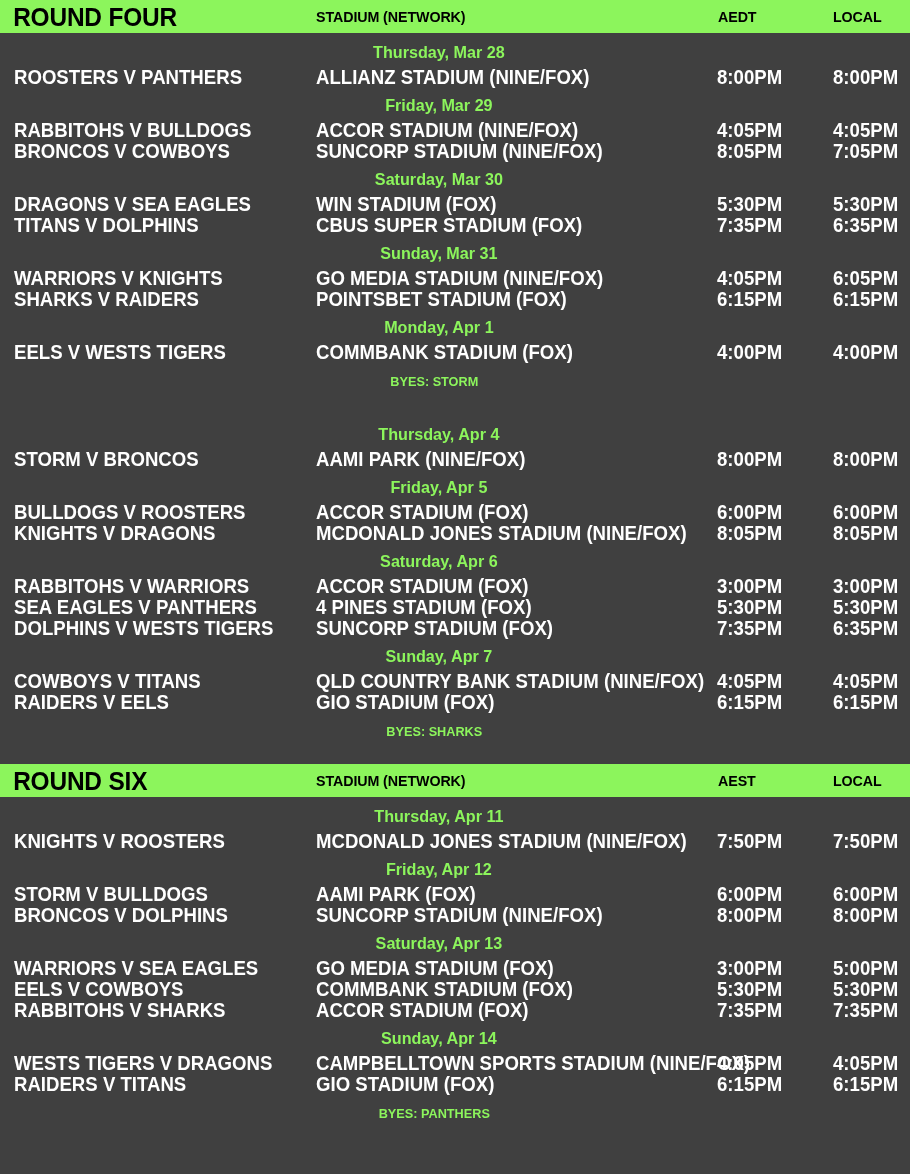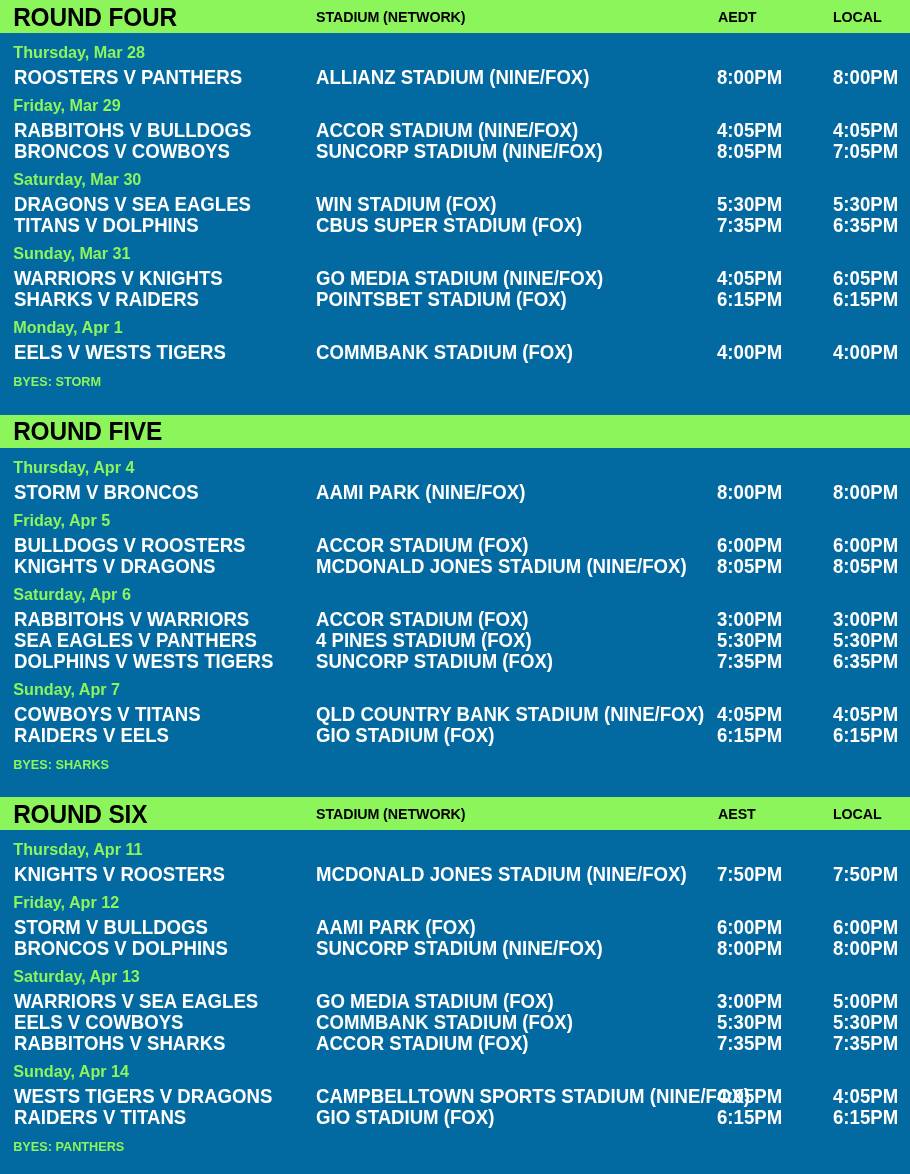--- a/index.html
+++ b/index.html
@@ -11,21 +11,21 @@
     width: 910px;
     height: 1174px;
     overflow: hidden;
     font-family: "Liberation Sans", sans-serif;
     -webkit-font-smoothing: antialiased;
   }
 
   #draw {
     width: 910px;
     height: 1174px;
-    background: #0369a1;
+    background: #404040;
     position: relative;
   }
 
   
   .round-banner {
     background: #8CF55C;
     height: 33px;
     display: flex;
     align-items: center;
     position: relative;
@@ -117,21 +117,21 @@
     font-size: 13.5px;
     line-height: 1;
     padding-left: 14px;
     padding-top: 12px;
     transform: scaleX(0.94);
     transform-origin: left center;
     white-space: nowrap;
   }
 
   .round-section { position: relative; }
-  .round-body { padding-bottom: 0; }
+  .round-body { padding-bottom: 0; text-align: center; }
   .gap-after-round { height: 26px; }
 </style>
 </head>
 <body>
 
 <div id="draw">
     <div class="round-section">
       <div class="round-banner">
         <div class="round-title">ROUND FOUR</div>
         <div class="col-head stadium">STADIUM (NETWORK)</div>
@@ -200,23 +200,20 @@
             <span class="match-venue">COMMBANK STADIUM (FOX)</span>
             <span class="match-tz">4:00PM</span>
             <span class="match-local">4:00PM</span>
           </div>
         </div>
         <div class="byes-line">BYES: STORM</div>
       </div>
     </div>
     <div class="gap-after-round"></div>
     <div class="round-section">
-      <div class="round-banner">
-        <div class="round-title">ROUND FIVE</div>
-      </div>
       <div class="round-body">
         <div class="day-group">
           <div class="day-label">Thursday, Apr 4</div>
           <div class="match-row">
             <span class="match-teams">STORM V BRONCOS</span>
             <span class="match-venue">AAMI PARK (NINE/FOX)</span>
             <span class="match-tz">8:00PM</span>
             <span class="match-local">8:00PM</span>
           </div>
         </div>

